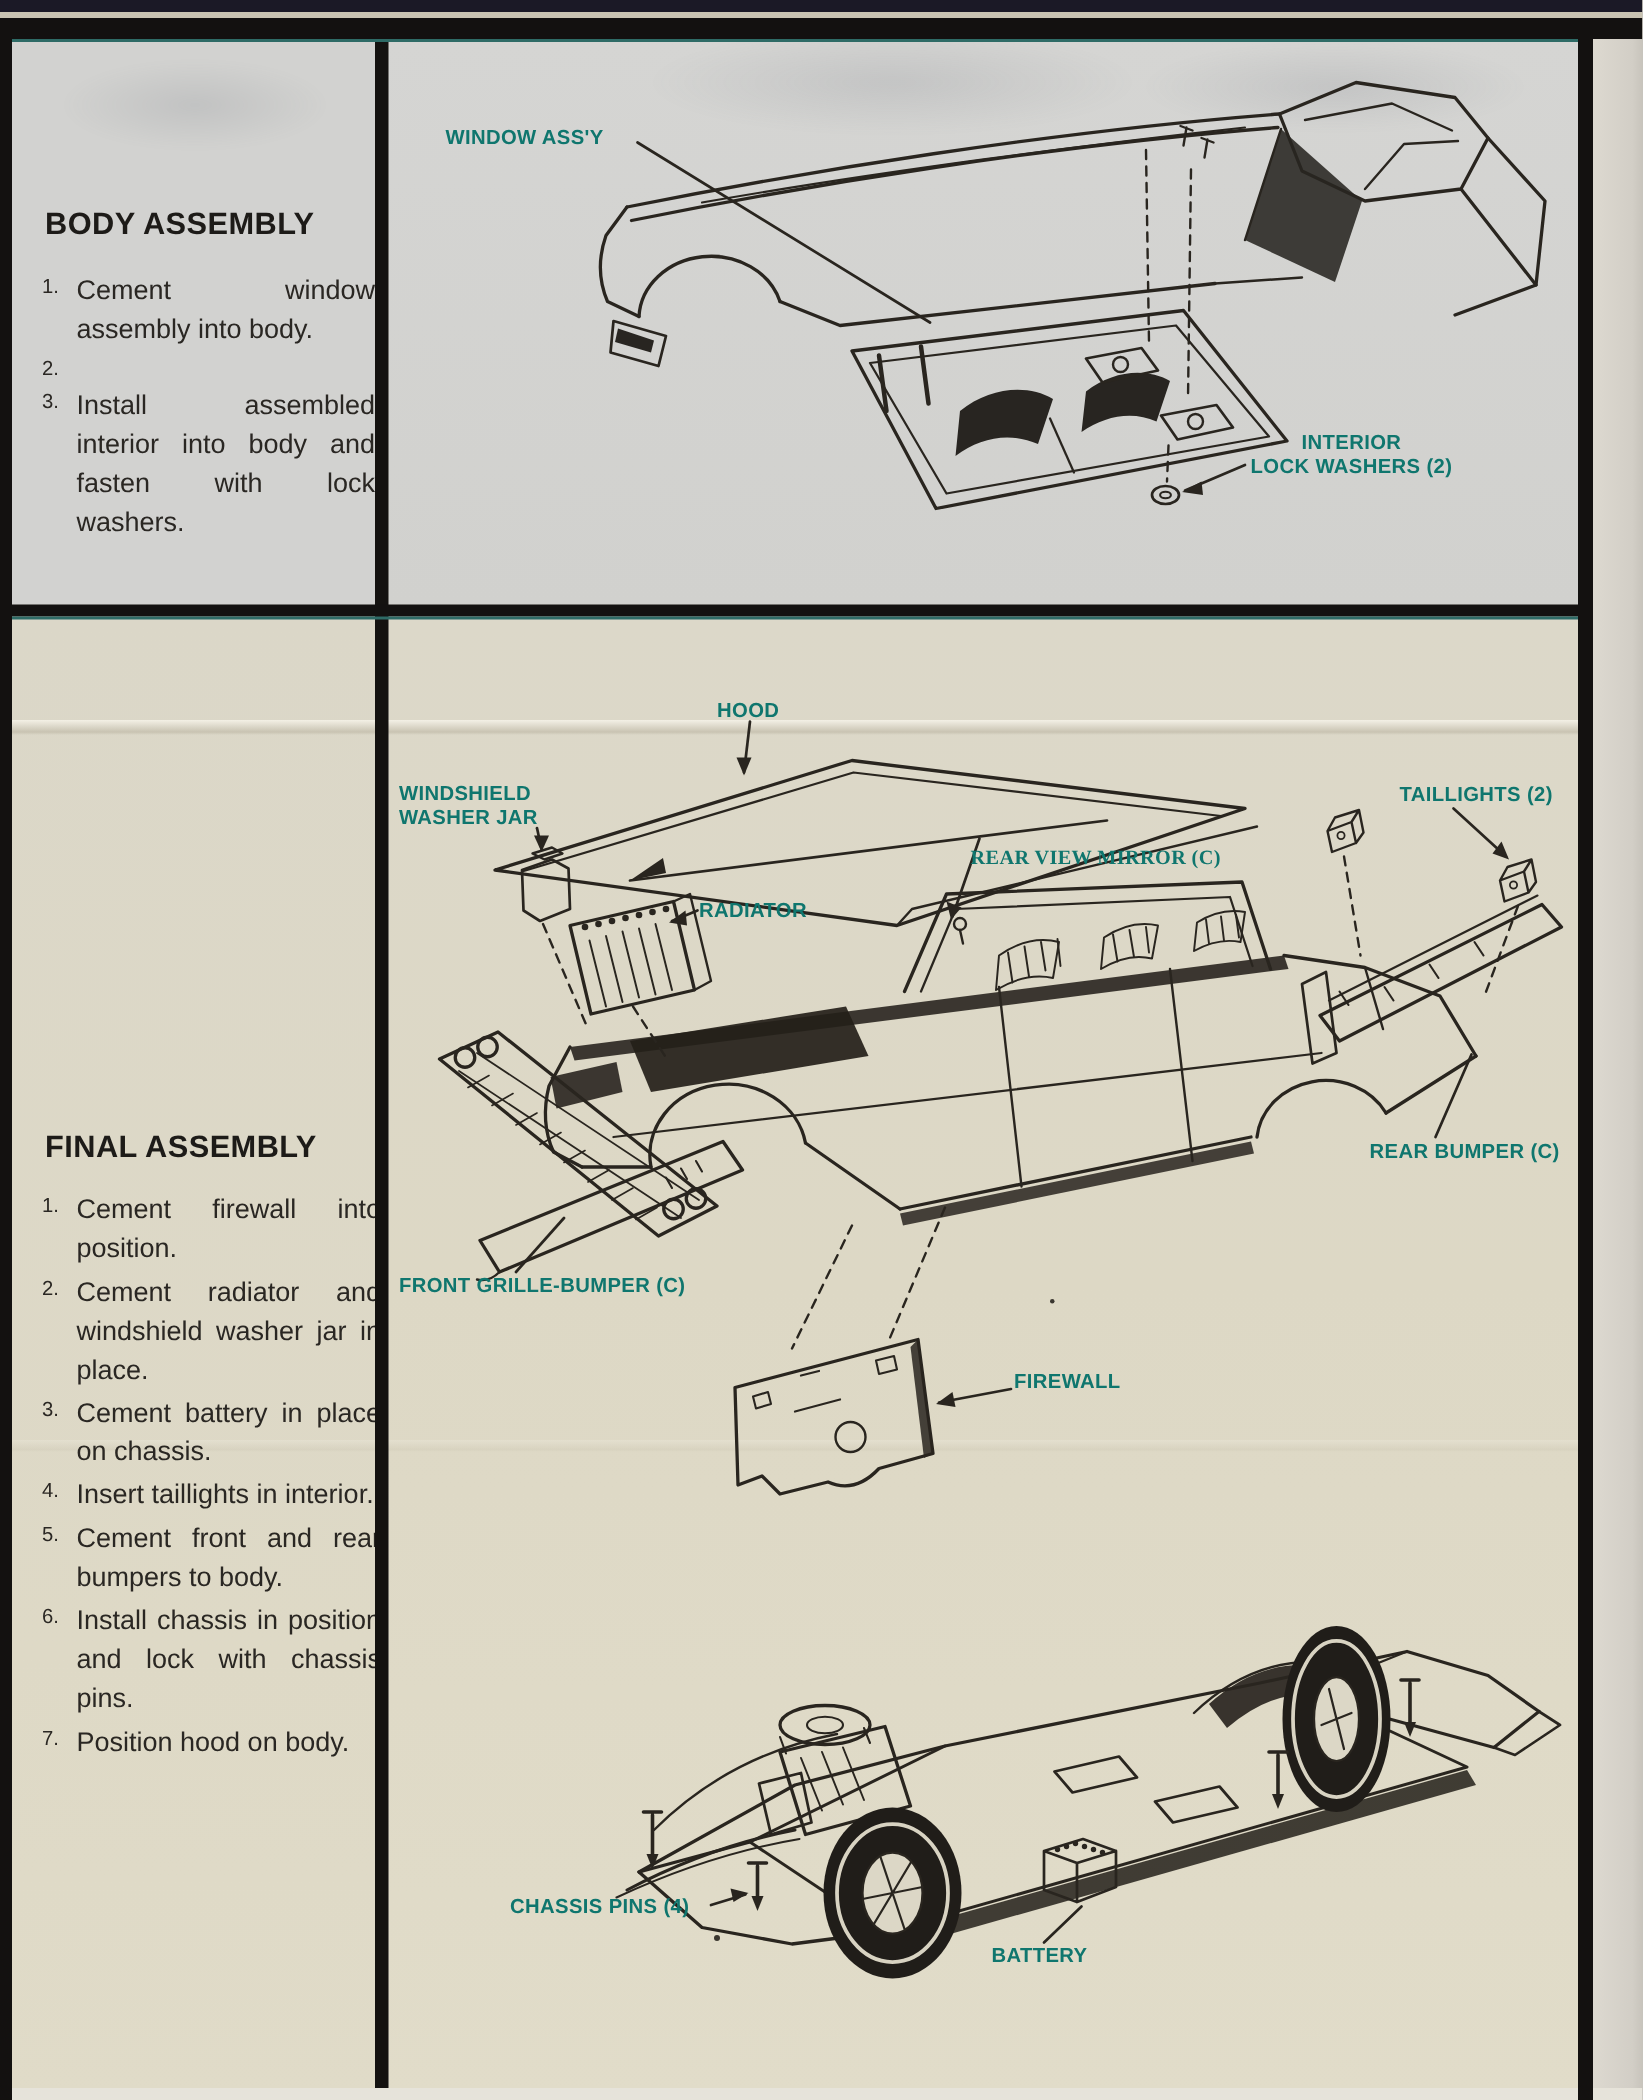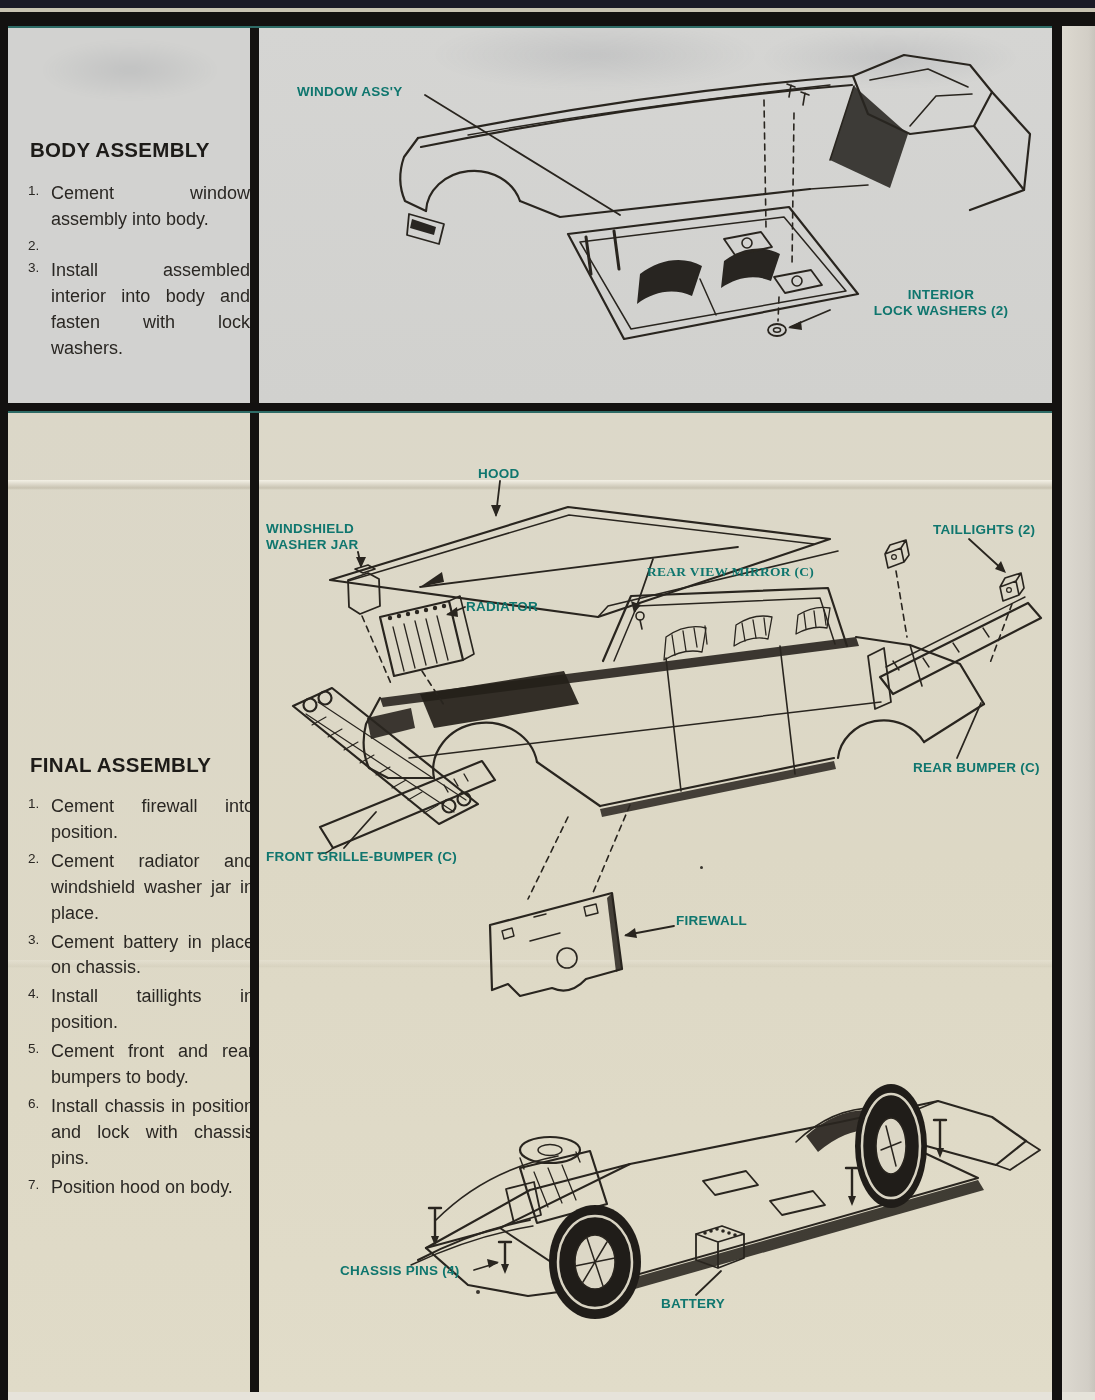--- a/index.html
+++ b/index.html
@@ -32,21 +32,21 @@
   .speck{width:4px;height:4px;border-radius:50%;background:#3a362f;z-index:3;}
   
   .hd{position:absolute;font-weight:bold;font-size:20.5px;line-height:1;color:#1d1b18;letter-spacing:.3px;z-index:4;white-space:nowrap;}
   .steps{position:absolute;z-index:4;color:#2a2723;}
   .step{display:flex;margin-bottom:3px;}
   .step .num{width:23px;flex:none;font-size:13.5px;line-height:1.44;}
   .step .txt{flex:1;font-size:18px;line-height:1.44;text-align:justify;}
   .lbl{position:absolute;font-weight:bold;font-size:13.5px;line-height:1.18;color:#0f766e;
        letter-spacing:.25px;white-space:nowrap;z-index:4;}
   .lbl .ln{display:block;}
-  .center{text-align:center;margin-left:40px;}
+  .center{text-align:center;}
   svg.diag{position:absolute;z-index:3;}
 </style>
 </head>
 <body>
 
 <div class="page">
 
   <div class="abs cell-tl"></div>
   <div class="abs cell-tr"></div>
   <div class="abs cell-bl"></div>
@@ -132,21 +132,21 @@
     <div class="step">
       <span class="num">2.</span>
       <span class="txt">Cement radiator and windshield washer jar in place.</span>
     </div>
     <div class="step">
       <span class="num">3.</span>
       <span class="txt">Cement battery in place on chassis.</span>
     </div>
     <div class="step">
       <span class="num">4.</span>
-      <span class="txt">Install taillights in position.</span>
+      <span class="txt">Insert taillights in interior.</span>
     </div>
     <div class="step">
       <span class="num">5.</span>
       <span class="txt">Cement front and rear bumpers to body.</span>
     </div>
     <div class="step">
       <span class="num">6.</span>
       <span class="txt">Install chassis in position and lock with chassis pins.</span>
     </div>
     <div class="step">

